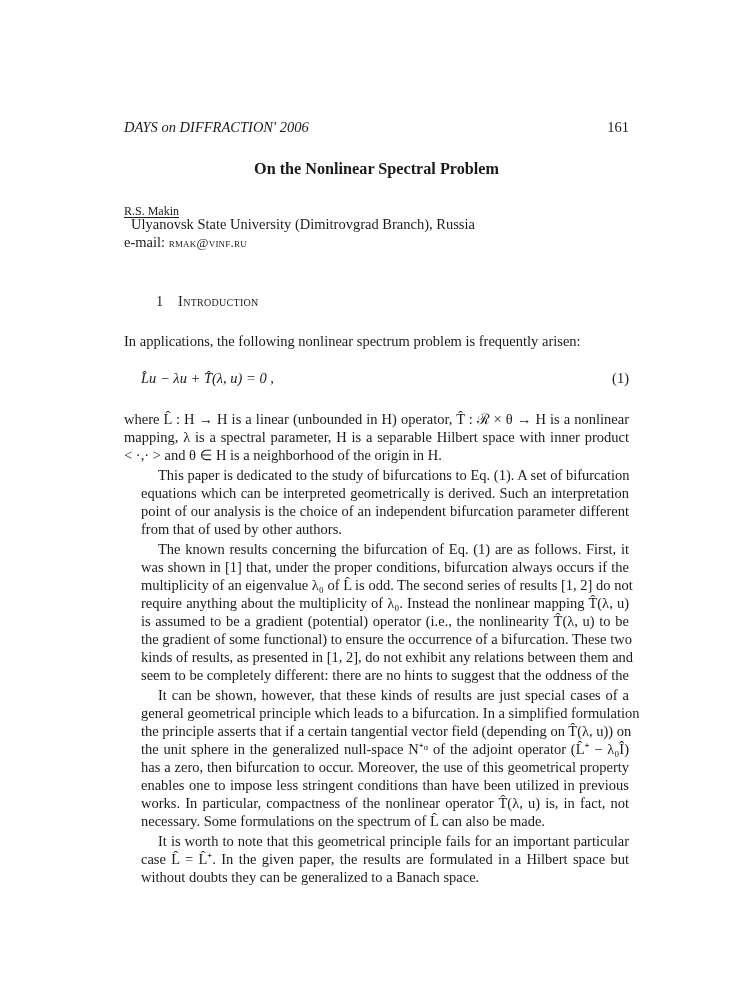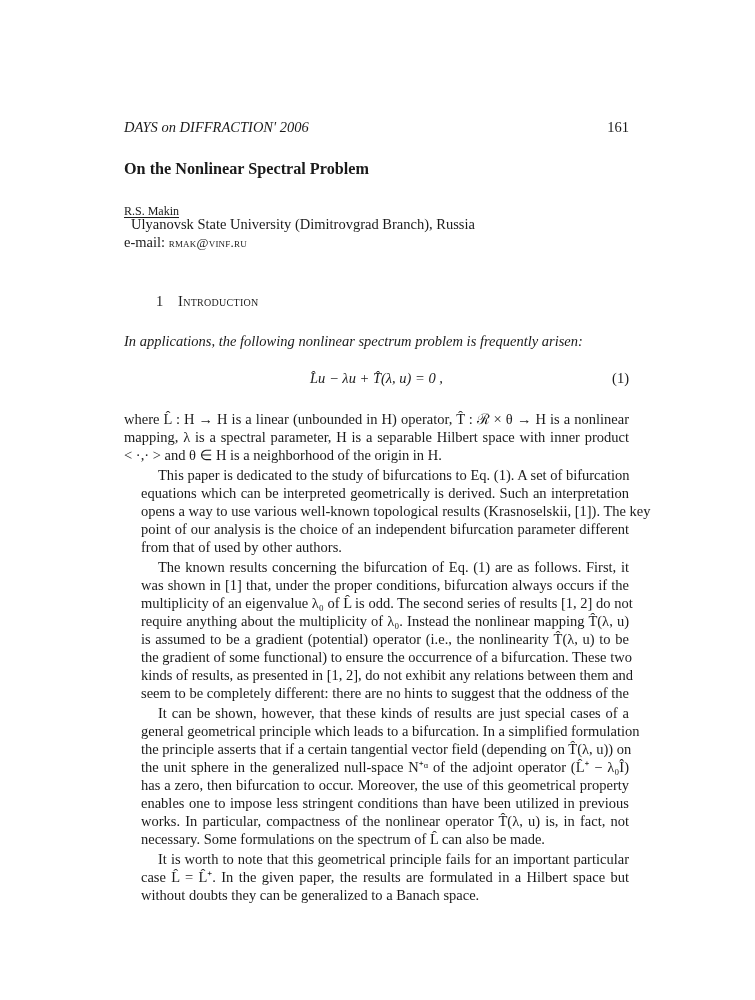--- a/index.html
+++ b/index.html
@@ -3,34 +3,34 @@
 <meta charset="utf-8">
 <style>
   html, body { margin: 0; padding: 0; background: #ffffff; }
   body { width: 755px; height: 1000px; position: relative; overflow: hidden;
          font-family: "DejaVu Serif", "Liberation Serif", serif; color: #1a1a1a; }
   .page { position: absolute; left: 124px; top: 0; width: 505px; }
   .running-head { position: absolute; top: 119px; left: 0; width: 505px; height: 18px;
                   font-size: 13.2px; }
   .running-head .journal { position: absolute; left: 0; font-style: italic; font-family: "Liberation Serif", serif; font-size: 14.5px; }
   .running-head .pagenum { position: absolute; right: 0; font-family: "Liberation Serif", serif; font-size: 14.5px; }
-  .title { position: absolute; top: 160px; left: 0; width: 505px; 
+  .title { position: absolute; top: 160px; left: 0; width: 505px; text-align: center;
            font-family: "Liberation Serif", serif; font-weight: bold; font-size: 16.2px; }
   .author { position: absolute; top: 204px; left: 0; font-family: "Liberation Serif", serif; font-size: 12px;
             text-decoration: underline; text-underline-offset: 2px; }
   .affil { position: absolute; top: 216px; left: 0; font-family: "Liberation Serif", serif; font-size: 14.5px; margin-left: 7px; }
   .email { position: absolute; top: 234px; left: 0; font-family: "Liberation Serif", serif; font-size: 14.5px; }
   .email .addr { font-variant: small-caps; font-size: 13px; letter-spacing: 0.2px; }
   .section { position: absolute; top: 293px; left: 0; font-family: "Liberation Serif", serif; font-size: 14.5px; margin-left: 32px; }
   .section .num { display: inline-block; width: 22px; }
   .section .name { font-variant: small-caps; letter-spacing: 0.3px; }
-  .intro { position: absolute; top: 333px; left: 0; font-family: "Liberation Serif", serif; font-size: 14.5px; white-space: nowrap; font-style: italic; }
+  .intro { position: absolute; top: 333px; left: 0; font-family: "Liberation Serif", serif; font-size: 14.5px; white-space: nowrap; }
   .equation { position: absolute; top: 370px; left: 0; width: 505px; height: 20px;
               font-family: "Liberation Serif", serif; font-size: 14.5px; }
-  .equation .expr { position: absolute; left: 0; width: 505px; text-align: center; font-style: italic; }
+  .equation .expr { position: absolute; left: 17px; width: 505px; font-style: italic; }
   .equation .eqnum { position: absolute; right: 0; }
   .body { position: absolute; top: 410px; left: 0; width: 505px;
           font-family: "Liberation Serif", serif; font-size: 14.5px; line-height: 18px; }
   .body p { margin: 0 0 2px 0; text-align: justify; text-align-last: left; hyphens: none; }
   .body p.indent { text-indent: 17px; }
   .body .line { display: block; text-align: justify; text-align-last: justify; white-space: nowrap; height: 18px; overflow: visible; }
   .body .line.last { text-align-last: left; }
 </style>
 </head>
 <body>
@@ -63,21 +63,20 @@
 
   <div class="body">
     <p>
       <span class="line">where L̂ : H → H is a linear (unbounded in H) operator, T̂ : ℛ × θ → H is a nonlinear</span>
       <span class="line">mapping, λ is a spectral parameter, H is a separable Hilbert space with inner product</span>
       <span class="line last">&lt; ·,· &gt; and θ ∈ H is a neighborhood of the origin in H.</span>
     </p>
     <p class="indent">
       <span class="line" style="padding-left:17px">This paper is dedicated to the study of bifurcations to Eq. (1). A set of bifurcation</span>
       <span class="line">equations which can be interpreted geometrically is derived. Such an interpretation</span>
-      <span class="line">opens a way to use various well-known topological results (Krasnoselskii, [1]). The key</span>
       <span class="line">point of our analysis is the choice of an independent bifurcation parameter different</span>
       <span class="line last">from that of used by other authors.</span>
     </p>
     <p class="indent">
       <span class="line" style="padding-left:17px">The known results concerning the bifurcation of Eq. (1) are as follows. First, it</span>
       <span class="line">was shown in [1] that, under the proper conditions, bifurcation always occurs if the</span>
       <span class="line">multiplicity of an eigenvalue λ₀ of L̂ is odd. The second series of results [1, 2] do not</span>
       <span class="line">require anything about the multiplicity of λ₀. Instead the nonlinear mapping T̂(λ, u)</span>
       <span class="line">is assumed to be a gradient (potential) operator (i.e., the nonlinearity T̂(λ, u) to be</span>
       <span class="line">the gradient of some functional) to ensure the occurrence of a bifurcation. These two</span>

